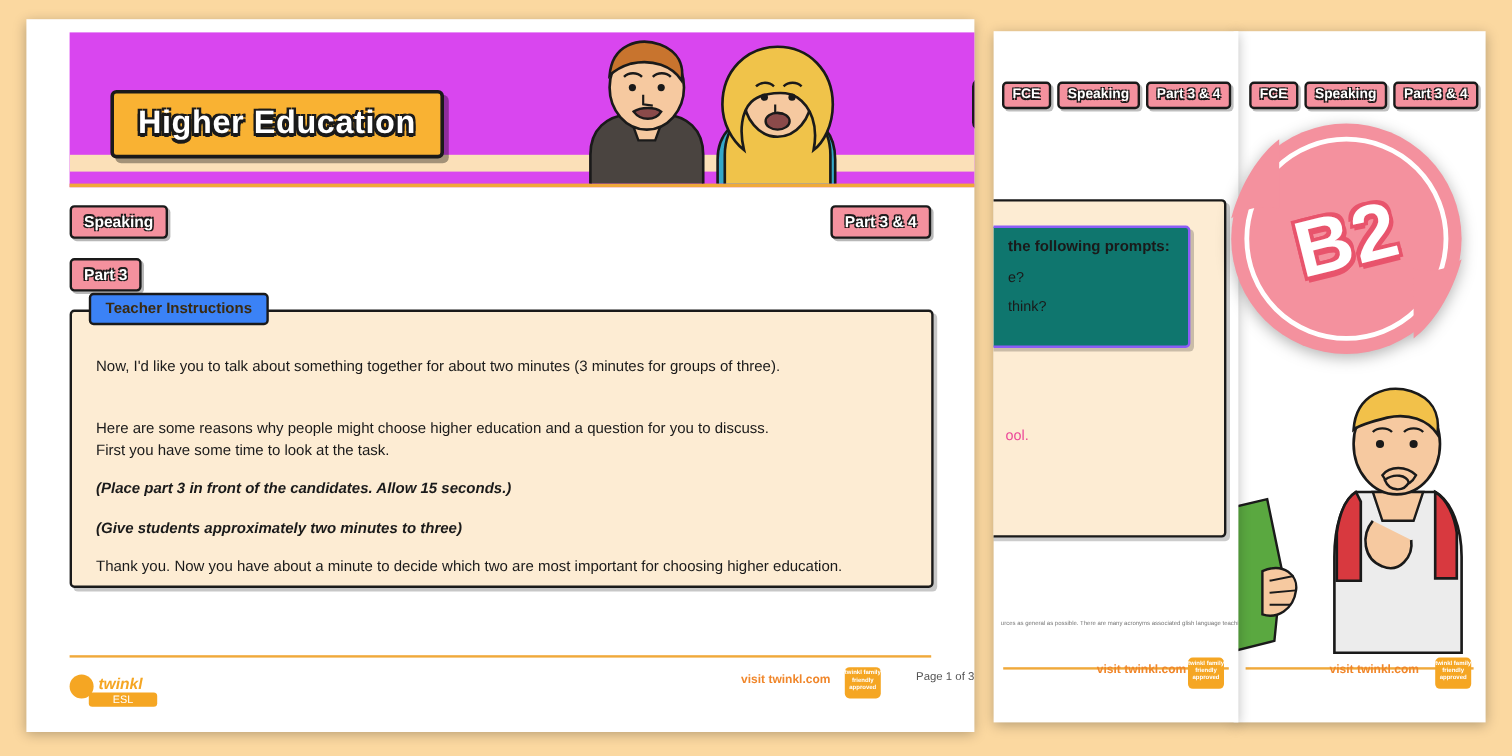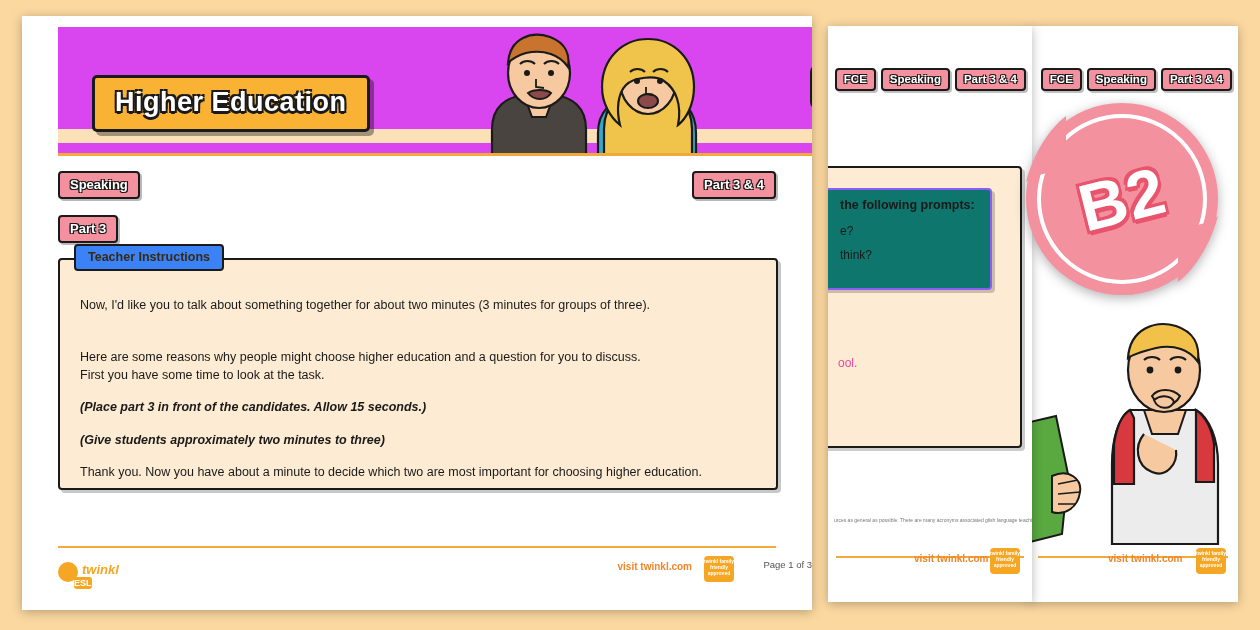--- a/index.html
+++ b/index.html
@@ -231,23 +231,23 @@
     color: #f5a623;
     font-style: italic;
   }
   .esl-badge {
     position: absolute;
     left: 52px;
     bottom: 21px;
     background: #f5a623;
     color: #ffffff;
     font-size: 9px;
-    font-weight: bold;
+    font-weight: normal;
     border-radius: 3px;
-    padding: 1px 0;
+    padding: 1px 20px;
   }
   .twinkl-stamp {
     position: absolute;
     width: 30px;
     height: 26px;
     background: #f5a623;
     border-radius: 4px;
     color: #ffffff;
     font-size: 5px;
     font-weight: bold;

